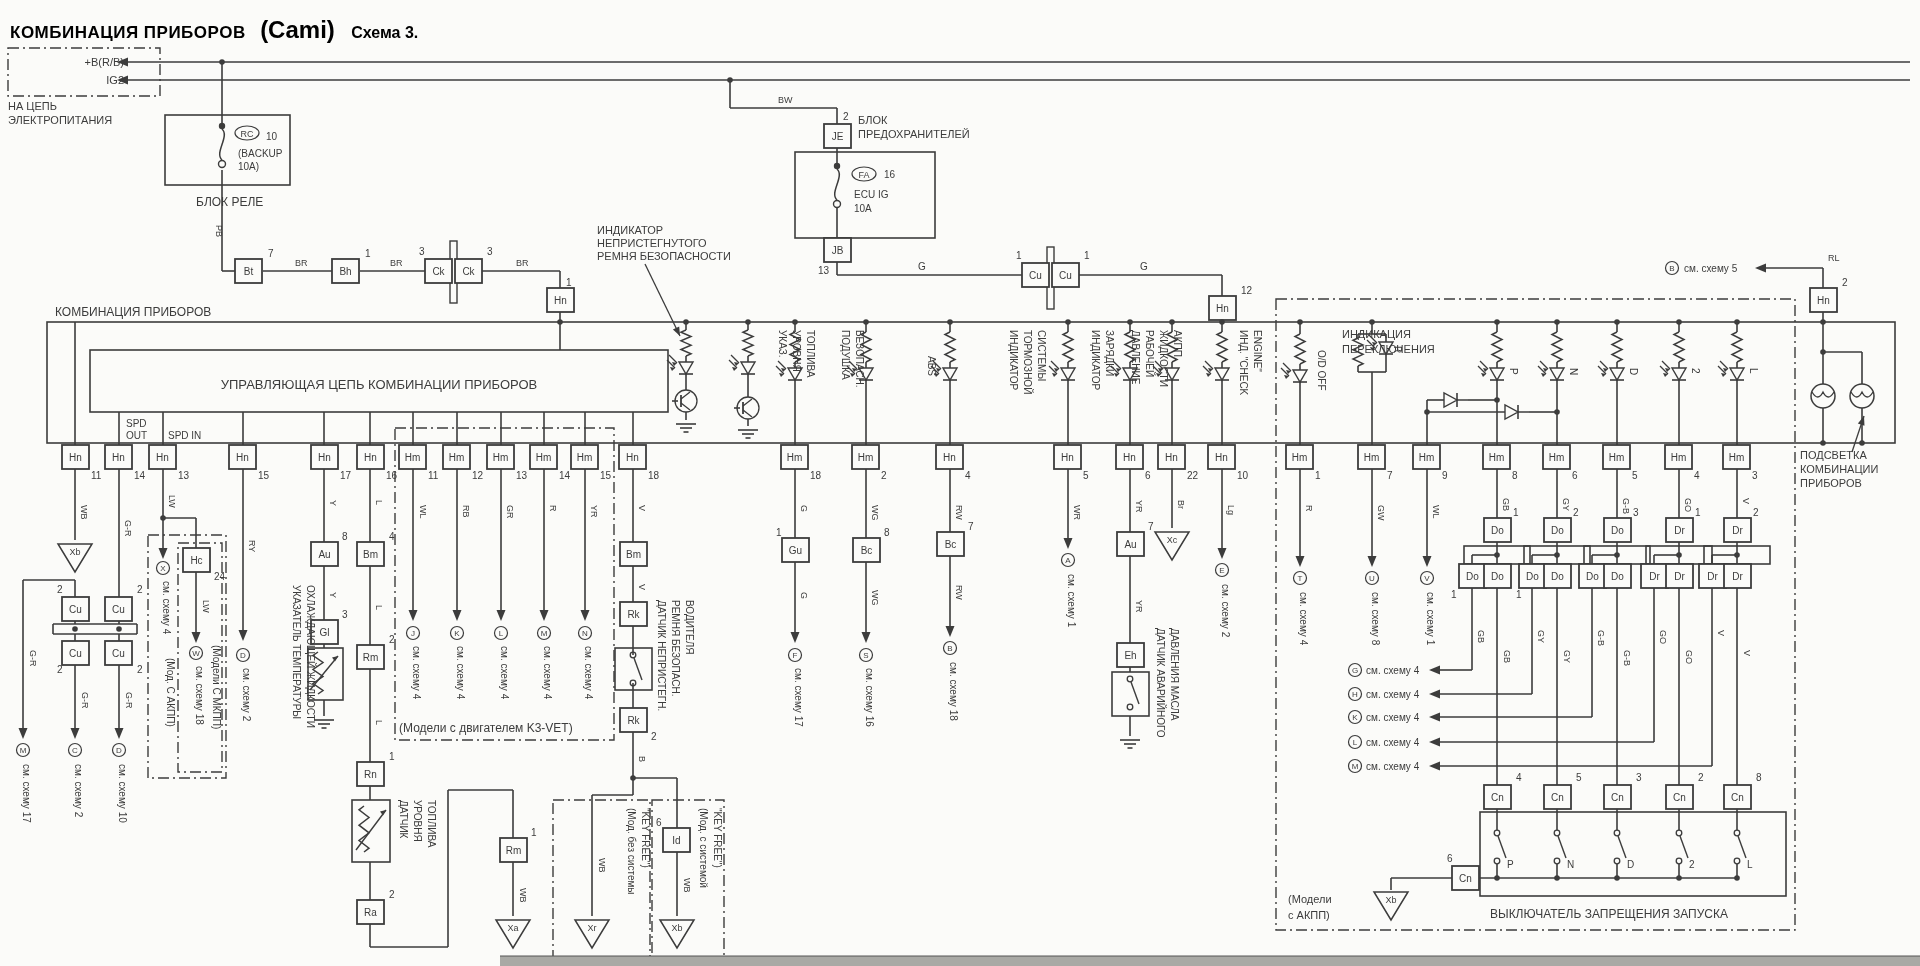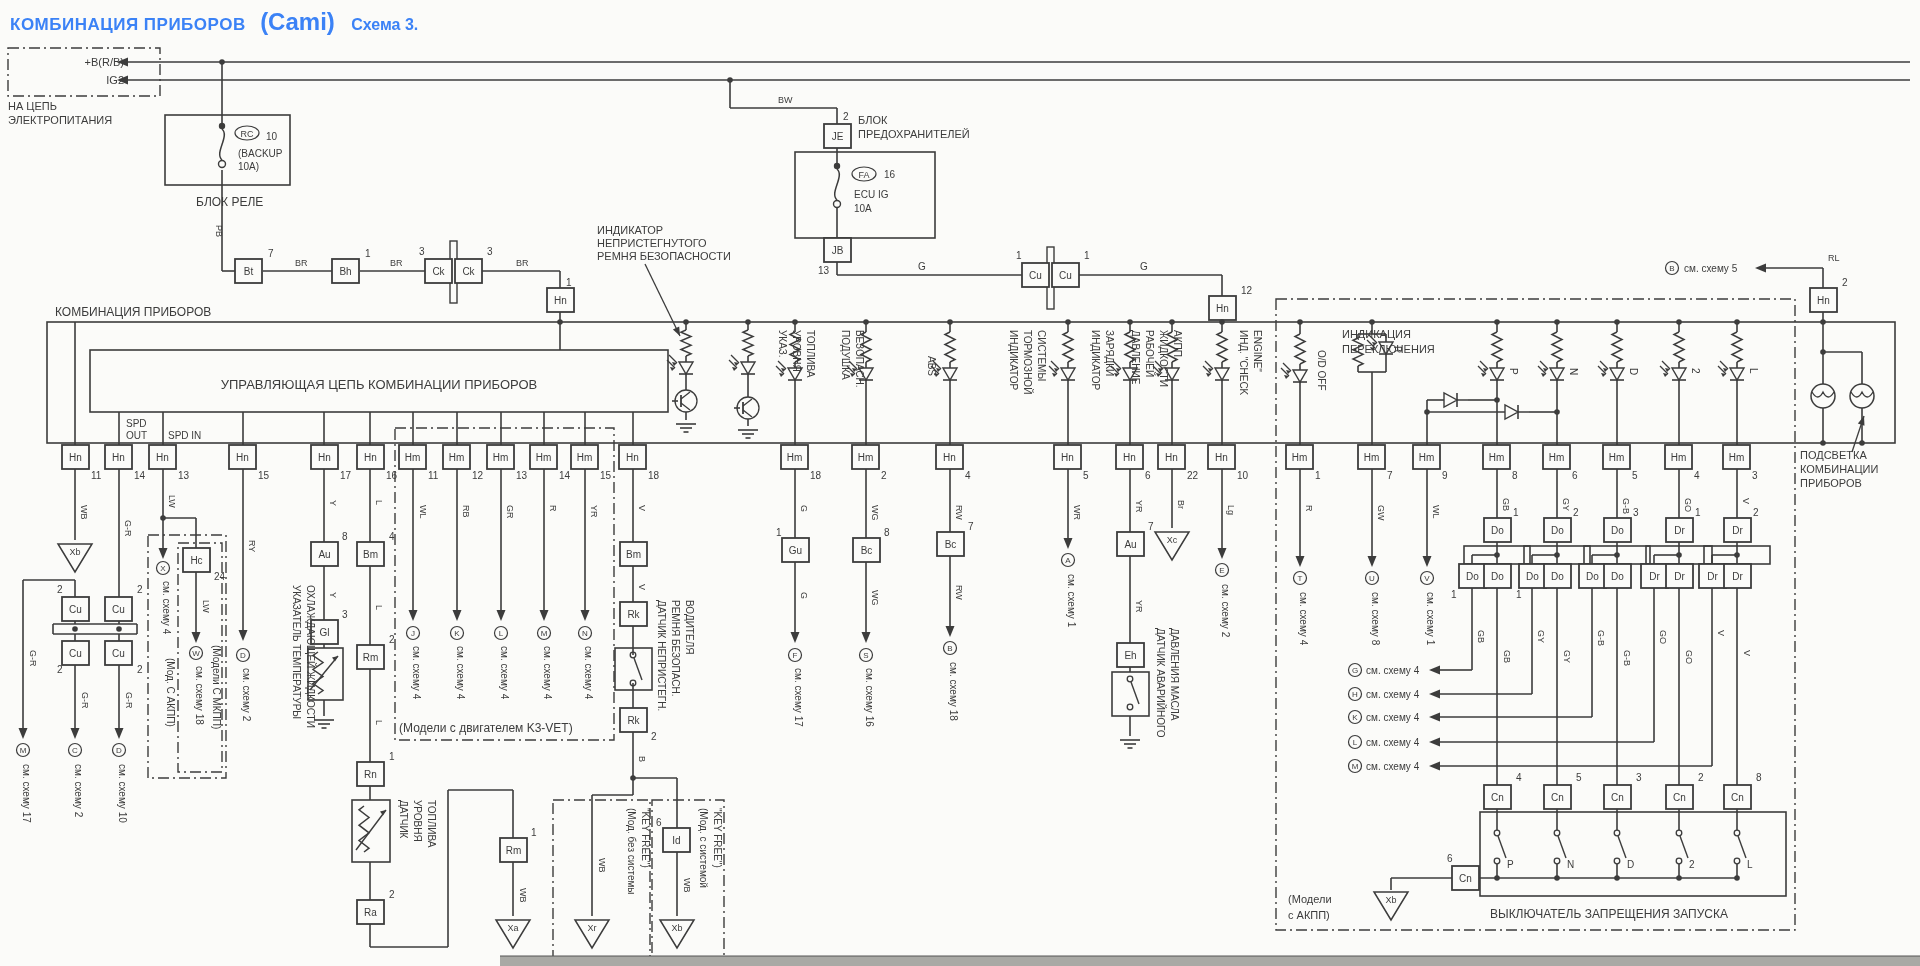--- a/index.html
+++ b/index.html
@@ -1,17 +1,17 @@
 <!DOCTYPE html>
 <html><head>
 <meta charset="utf-8">
 <style>
 html,body{margin:0;padding:0;background:#fbfbf9;width:1920px;height:966px;overflow:hidden}
 #wrap{position:relative;width:1920px;height:966px;font-family:"Liberation Sans",sans-serif}
-#title{position:absolute;left:10px;top:8px;color:#3b82f6;white-space:nowrap}
+#title{position:absolute;left:10px;top:16px;color:#000000;white-space:nowrap}
 #title .t1{font-size:17px;font-weight:bold;letter-spacing:.5px}
 #title .t2{font-size:24px;font-weight:bold;margin-left:10px}
 #title .t3{font-size:16px;font-weight:bold;margin-left:12px}
 svg{position:absolute;left:0;top:0}
 </style>
 </head>
 <body>
 <div id="wrap">
   <div id="title">
     <span class="t1">КОМБИНАЦИЯ ПРИБОРОВ</span>

